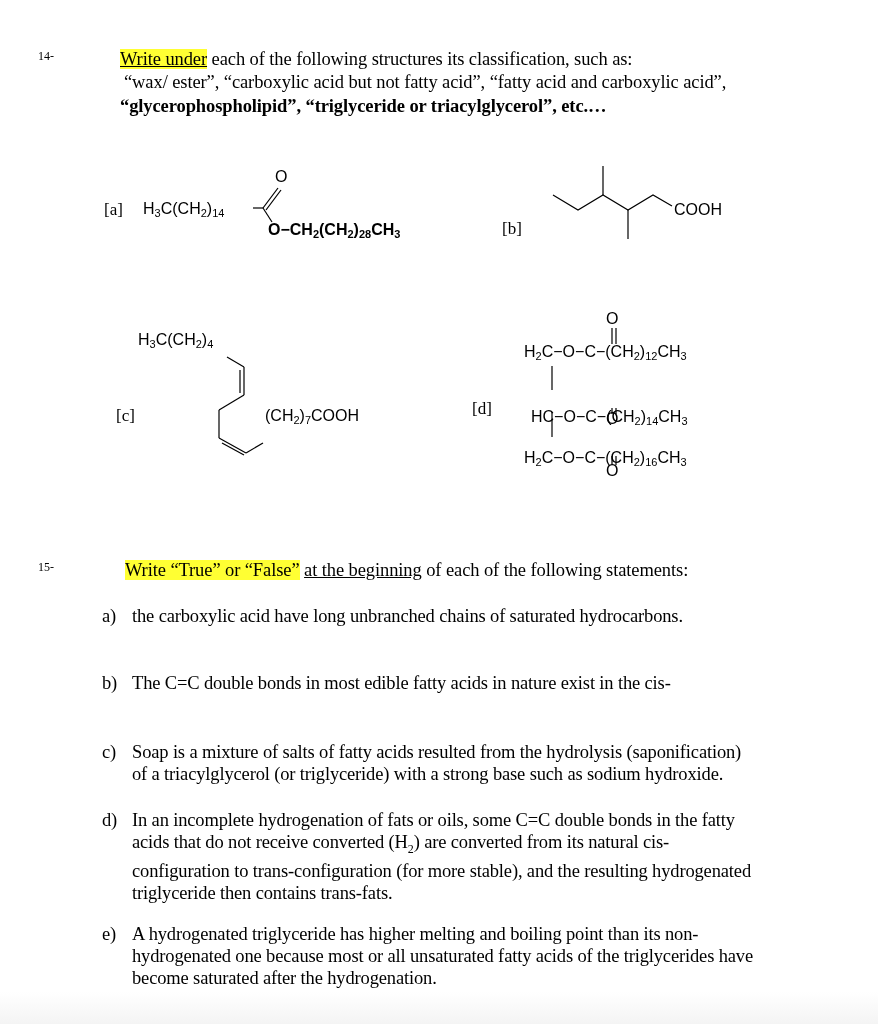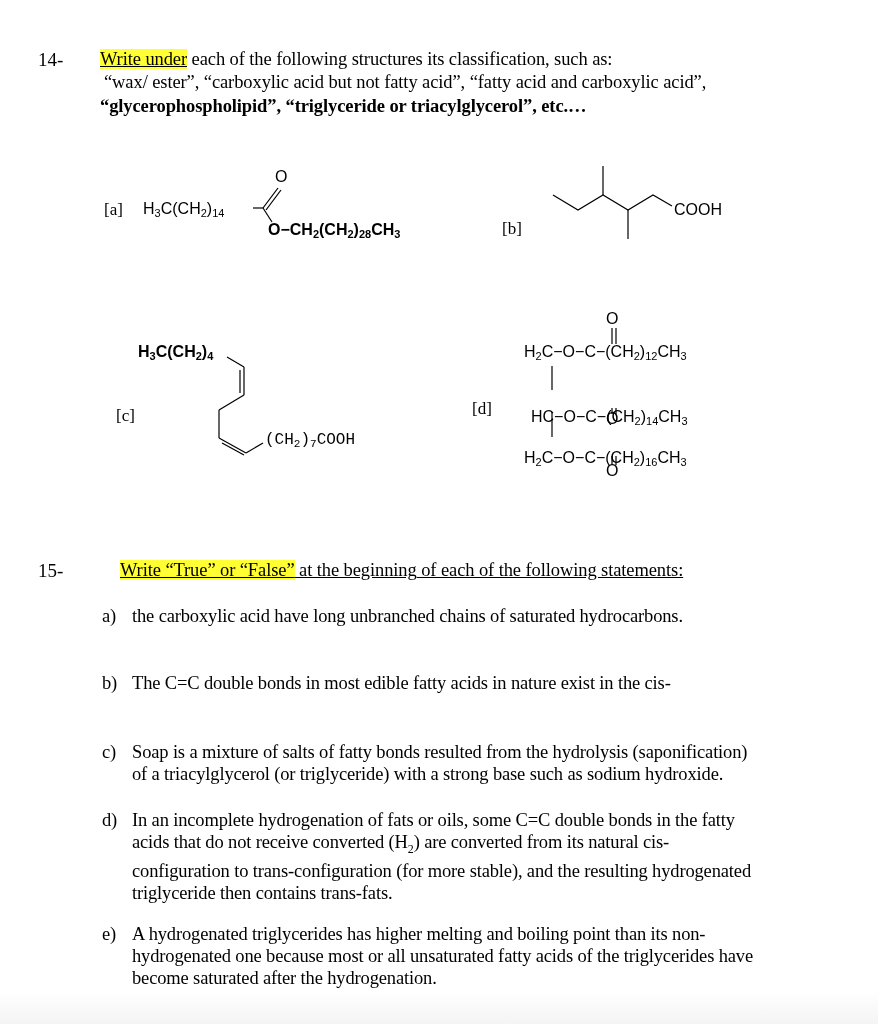--- a/index.html
+++ b/index.html
@@ -1,22 +1,22 @@
 <!DOCTYPE html>
 <html><head>
 <meta charset="utf-8">
 <style>
   html, body { margin: 0; padding: 0; }
   body {
     width: 878px; height: 1024px; background: #ffffff; position: relative; overflow: hidden;
     font-family: "Liberation Serif", serif; color: #000; font-size: 18px;
   }
   .abs { position: absolute; }
-  .qnum { font-size: 19px; }
-  .line { font-size: 18.5px; white-space: nowrap; letter-spacing: -0.1px; }
+  .qnum { font-size: 12px; }
+  .line { font-size: 18.5px; white-space: nowrap; letter-spacing: -0.1px; margin-left: 20px; }
   .hl { background: #ffff33; }
   .ul { text-decoration: underline; }
   .sans { font-family: "Liberation Sans", sans-serif; font-size: 16px; white-space: nowrap; }
   .sans sub { font-size: 11px; vertical-align: -3px; line-height: 0; }
   .lbl { font-family: "Liberation Serif", serif; font-size: 17px; }
   .stmt { font-size: 18.5px; line-height: 22px; letter-spacing: -0.15px; }
   .stmt .letter { position: absolute; left: 0; top: 0; }
   .stmt .body { position: absolute; left: 30px; top: 0; width: 700px; }
   svg { position: absolute; overflow: visible; }
   .bottom-fade { position: absolute; left: 0; bottom: 0; width: 878px; height: 32px;
@@ -49,32 +49,32 @@
     <svg style="left:0;top:0;" width="878" height="300">
       <polyline points="553,195 578,210 603,195 628,210 653,195 672,206" fill="none" stroke="#000" stroke-width="1.2"></polyline>
       <line x1="603" y1="195" x2="603" y2="166" stroke="#000" stroke-width="1.2"></line>
       <line x1="628" y1="210" x2="628" y2="239" stroke="#000" stroke-width="1.2"></line>
     </svg>
     <div class="abs sans" style="left:674px;top:201px;">COOH</div>
   </div>
 
   <div>
     <div class="abs lbl" style="left:116px;top:406px;">[c]</div>
-    <div class="abs sans" style="left:138px;top:343px;font-weight:bold;"><span>H</span><sub>3</sub><span>C(CH</span><sub>2</sub><span>)</span><sub>4</sub></div>
+    <div class="abs sans" style="left:138px;top:331px;"><span>H</span><sub>3</sub><span>C(CH</span><sub>2</sub><span>)</span><sub>4</sub></div>
     <svg style="left:0;top:0;" width="878" height="500">
       <line x1="227" y1="357" x2="244" y2="367" stroke="#000" stroke-width="1.2"></line>
       <line x1="244" y1="367" x2="244" y2="395" stroke="#000" stroke-width="1.2"></line>
       <line x1="240" y1="370" x2="240" y2="393" stroke="#000" stroke-width="1.2"></line>
       <line x1="244" y1="395" x2="219" y2="410" stroke="#000" stroke-width="1.2"></line>
       <line x1="219" y1="410" x2="219" y2="438" stroke="#000" stroke-width="1.2"></line>
       <line x1="219" y1="438" x2="246" y2="453" stroke="#000" stroke-width="1.2"></line>
       <line x1="222" y1="443" x2="244" y2="455" stroke="#000" stroke-width="1.2"></line>
       <line x1="246" y1="453" x2="263" y2="443" stroke="#000" stroke-width="1.2"></line>
     </svg>
-    <div class="abs sans" style="left:265px;top:431px;font-family:Liberation Mono, monospace;"><span>(CH</span><sub>2</sub><span>)</span><sub>7</sub><span>COOH</span></div>
+    <div class="abs sans" style="left:265px;top:407px;"><span>(CH</span><sub>2</sub><span>)</span><sub>7</sub><span>COOH</span></div>
   </div>
 
   <div>
     <div class="abs lbl" style="left:472px;top:399px;">[d]</div>
     <div class="abs sans" style="left:606px;top:310px;">O</div>
     <div class="abs sans" style="left:524px;top:343px;"><span>H</span><sub>2</sub><span>C</span><span>−O−C−(CH</span><sub>2</sub><span>)</span><sub>12</sub><span>CH</span><sub>3</sub></div>
     <div class="abs sans" style="left:531px;top:408px;"><span>HC</span><span>−O−C−(CH</span><sub>2</sub><span>)</span><sub>14</sub><span>CH</span><sub>3</sub></div>
     <div class="abs sans" style="left:606px;top:410px;">O</div>
     <div class="abs sans" style="left:524px;top:437px;margin-top:12px;"><span>H</span><sub>2</sub><span>C</span><span>−O−C−(CH</span><sub>2</sub><span>)</span><sub>16</sub><span>CH</span><sub>3</sub></div>
     <div class="abs sans" style="left:606px;top:462px;">O</div>
@@ -86,57 +86,57 @@
       <line x1="612" y1="408" x2="612" y2="414" stroke="#000" stroke-width="1.2"></line>
       <line x1="616" y1="408" x2="616" y2="414" stroke="#000" stroke-width="1.2"></line>
       <line x1="612" y1="456" x2="612" y2="465" stroke="#000" stroke-width="1.2"></line>
       <line x1="616" y1="456" x2="616" y2="465" stroke="#000" stroke-width="1.2"></line>
     </svg>
   </div>
 </div>
 
 <div>
   <div class="abs qnum" style="left:38px;top:560px;text-align:right;">15-</div>
-  <div class="abs line" style="left:120px;top:560px;text-decoration:underline;"><span class="hl">Write “True” or “False”</span> <span class="ul">at the beginning</span><span> of each of the following statements:</span></div>
+  <div class="abs line" style="left:105px;top:560px;"><span class="hl">Write “True” or “False”</span> <span class="ul">at the beginning</span><span> of each of the following statements:</span></div>
 
   <div class="abs stmt" style="left:102px;top:605px;width:740px;height:50px;">
     <span class="letter">a)</span>
     <div class="body">
       <div>the carboxylic acid have long unbranched chains of saturated hydrocarbons.</div>
     </div>
   </div>
 
   <div class="abs stmt" style="left:102px;top:672px;width:740px;height:50px;">
     <span class="letter">b)</span>
     <div class="body">
       <div>The C=C double bonds in most edible fatty acids in nature exist in the cis-</div>
     </div>
   </div>
 
   <div class="abs stmt" style="left:102px;top:741px;width:740px;height:50px;">
     <span class="letter">c)</span>
     <div class="body">
-      <div>Soap is a mixture of salts of fatty bonds resulted from the hydrolysis (saponification)</div>
+      <div>Soap is a mixture of salts of fatty acids resulted from the hydrolysis (saponification)</div>
       <div>of a triacylglycerol (or triglyceride) with a strong base such as sodium hydroxide.</div>
     </div>
   </div>
 
   <div class="abs stmt" style="left:102px;top:809px;width:740px;height:92px;">
     <span class="letter">d)</span>
     <div class="body">
       <div>In an incomplete hydrogenation of fats or oils, some C=C double bonds in the fatty</div>
       <div><span>acids that do not receive converted (H</span><sub style="font-size:12px;">2</sub><span>) are converted from its natural cis-</span></div>
       <div>configuration to trans-configuration (for more stable), and the resulting hydrogenated</div>
       <div>triglyceride then contains trans-fats.</div>
     </div>
   </div>
 
   <div class="abs stmt" style="left:102px;top:923px;width:740px;height:70px;">
     <span class="letter">e)</span>
     <div class="body">
-      <div>A hydrogenated triglycerides has higher melting and boiling point than its non-</div>
+      <div>A hydrogenated triglyceride has higher melting and boiling point than its non-</div>
       <div>hydrogenated one because most or all unsaturated fatty acids of the triglycerides have</div>
       <div>become saturated after the hydrogenation.</div>
     </div>
   </div>
 </div>
 
 <div class="bottom-fade"></div>
 
 </body></html>

